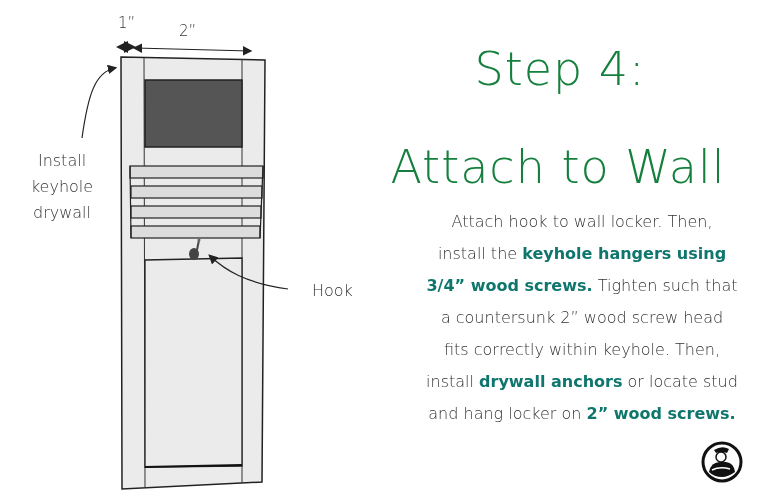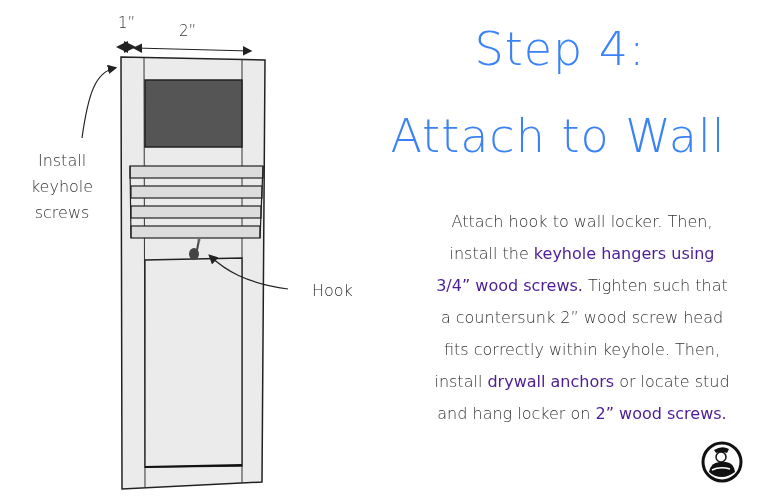--- a/index.html
+++ b/index.html
@@ -2,26 +2,26 @@
 <html><head>
 <meta charset="utf-8">
 <style>
   html, body { margin:0; padding:0; background:#ffffff; }
   body { width:768px; height:497px; position:relative; overflow:hidden;
          font-family:"DejaVu Sans", "Liberation Sans", sans-serif; color:#1e1e1e; }
   .abs { position:absolute; }
   #diagram { position:absolute; left:0; top:0; width:380px; height:497px; }
   .dim-label { font-size:15px; font-weight:300; color:#333; }
   .callout { font-size:16px; color:#333; text-align:center; line-height:26px; font-weight:300; }
-  .title { width:360px; text-align:center; color:#3b82f6; font-weight:300; }
+  .title { width:360px; text-align:center; color:#15803d; font-weight:300;margin-top:20px; }
   #title1 { left:380px; top:22px; font-size:46px; letter-spacing:1px; }
-  #title2 { left:378px; top:109px; font-size:46px; letter-spacing:1px; }
+  #title2 { left:378px; top:120px; font-size:46px; letter-spacing:1px; }
   #body-text { left:392px; top:206px; width:380px; text-align:center; font-size:16px;
                line-height:32px; color:#333; font-weight:300; }
-  #body-text b { font-weight:400; color:#4c1d95; }
+  #body-text b { font-weight:700; color:#0f766e; }
   #logo { left:700px; top:440px; width:44px; height:44px; }
 </style>
 </head>
 <body>
 
 <svg id="diagram" viewBox="0 0 380 497" xmlns="http://www.w3.org/2000/svg">
   <defs>
     <marker id="arrowhead" markerWidth="8" markerHeight="8" refX="6" refY="4" orient="auto">
       <path d="M0,0 L8,4 L0,8 z" fill="#222"></path>
     </marker>
@@ -65,21 +65,21 @@
   <path d="M82,138 C88,95 95,72 115,68" fill="none" stroke="#222" stroke-width="1.2" marker-end="url(#arrowhead)"></path>
   <path d="M288,289 C245,283 225,270 210,256" fill="none" stroke="#222" stroke-width="1.2" marker-end="url(#arrowhead)"></path>
 </svg>
 
 <div class="abs dim-label" style="left:118px;top:14px;">1”</div>
 <div class="abs dim-label" style="left:179px;top:22px;">2”</div>
 
 <div class="abs callout" style="left:20px;top:148px;width:84px;">
   <div>Install</div>
   <div>keyhole</div>
-  <div>screws</div>
+  <div>drywall</div>
 </div>
 <div class="abs callout" style="left:312px;top:278px;">Hook</div>
 
 <div id="title1" class="abs title">Step 4:</div>
 <div id="title2" class="abs title">Attach to Wall</div>
 
 <div id="body-text" class="abs"><span>Attach hook to wall locker. Then,</span><br><span>install the </span><b>keyhole hangers using</b><br><b>3/4” wood screws.</b><span> Tighten such that</span><br><span>a countersunk 2” wood screw head</span><br><span>fits correctly within keyhole. Then,</span><br><span>install </span><b>drywall anchors</b><span> or locate stud</span><br><span>and hang locker on </span><b>2” wood screws.</b></div>
 
 <svg id="logo" class="abs" viewBox="0 0 44 44" xmlns="http://www.w3.org/2000/svg">
   <circle cx="22" cy="22" r="19" fill="none" stroke="#111" stroke-width="3"></circle>

